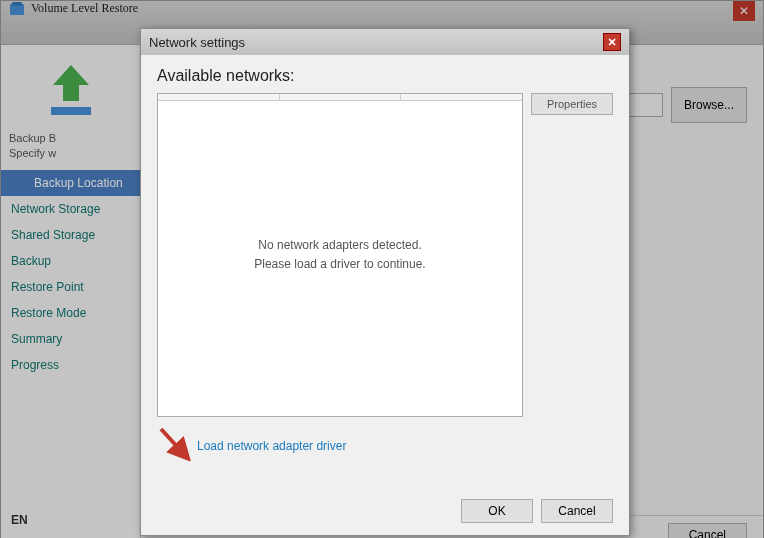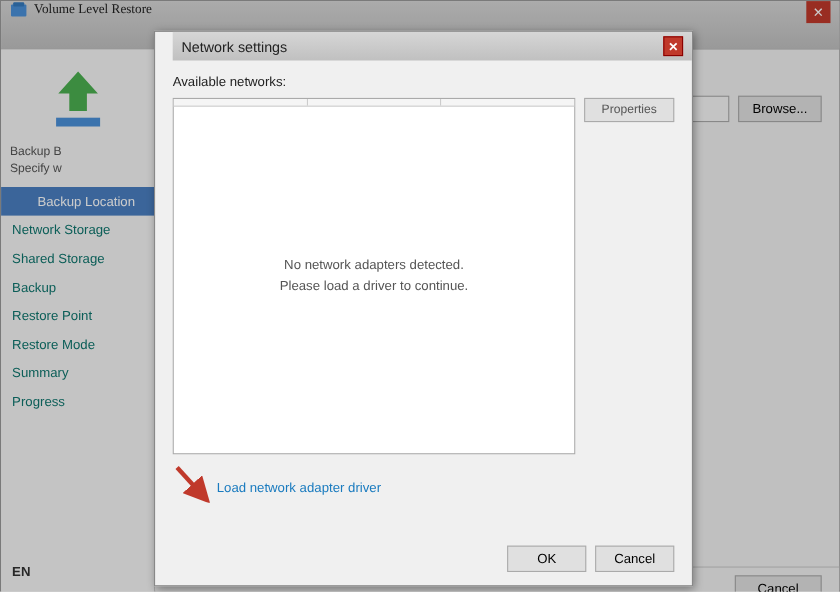--- a/index.html
+++ b/index.html
@@ -153,21 +153,21 @@
       font-size: 12px;
       background: #f5f5f5;
     }
 
     .browse-btn {
       padding: 3px 12px;
       background: #e0e0e0;
       border: 1px solid #aaa;
       font-size: 12px;
       cursor: pointer;
-      height: 24px;
+      height: 36px;
     }
 
     .main-desc {
       font-size: 12px;
       color: #555;
       line-height: 1.6;
     }
 
     .bottom-bar {
       position: absolute;
@@ -220,21 +220,20 @@
 
     .modal-titlebar {
       background: linear-gradient(to bottom, #d6d6d6, #c0c0c0);
       height: 26px;
       display: flex;
       align-items: center;
       padding: 0 8px;
       font-size: 13px;
       font-weight: normal;
       color: #222;
-      margin-left: 16px;
     }
 
     .modal-titlebar-title {
       flex: 1;
     }
 
     .modal-close-btn {
       width: 18px;
       height: 18px;
       background: #c0392b;
@@ -246,21 +245,21 @@
       cursor: pointer;
       font-weight: bold;
       border: 1px solid #8b0000;
     }
 
     .modal-body {
       padding: 12px 16px;
     }
 
     .modal-label {
-      font-size: 12px;
+      font-size: 16px;
       margin-bottom: 8px;
       color: #222;
     }
 
     .networks-container {
       display: flex;
       gap: 0;
       margin-bottom: 8px;
     }
 

